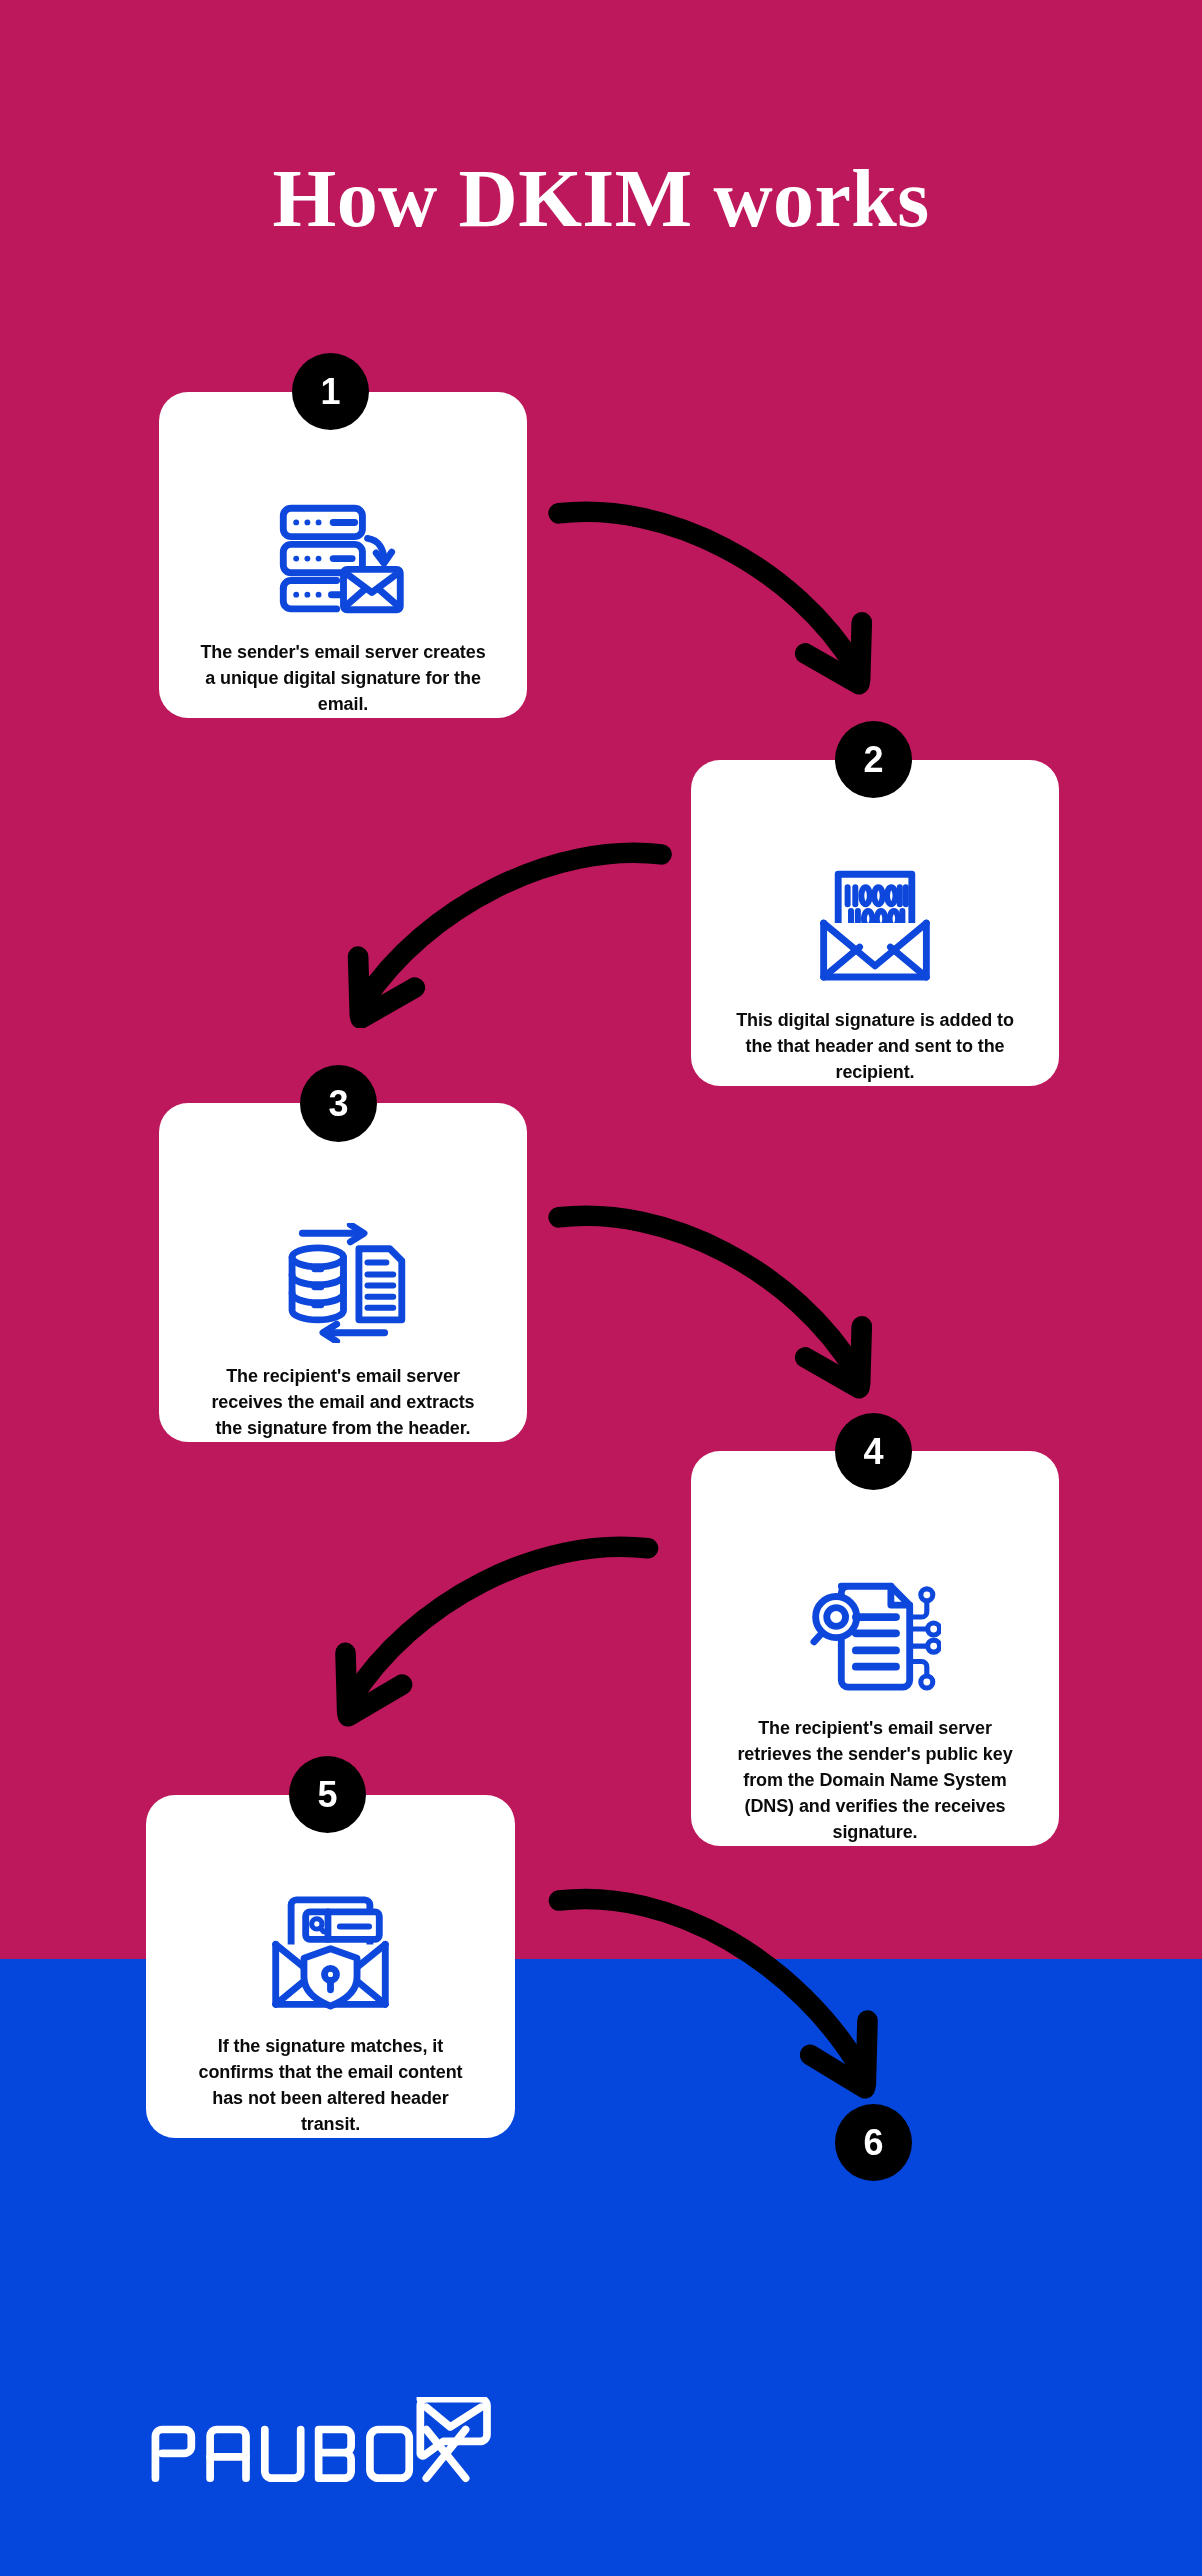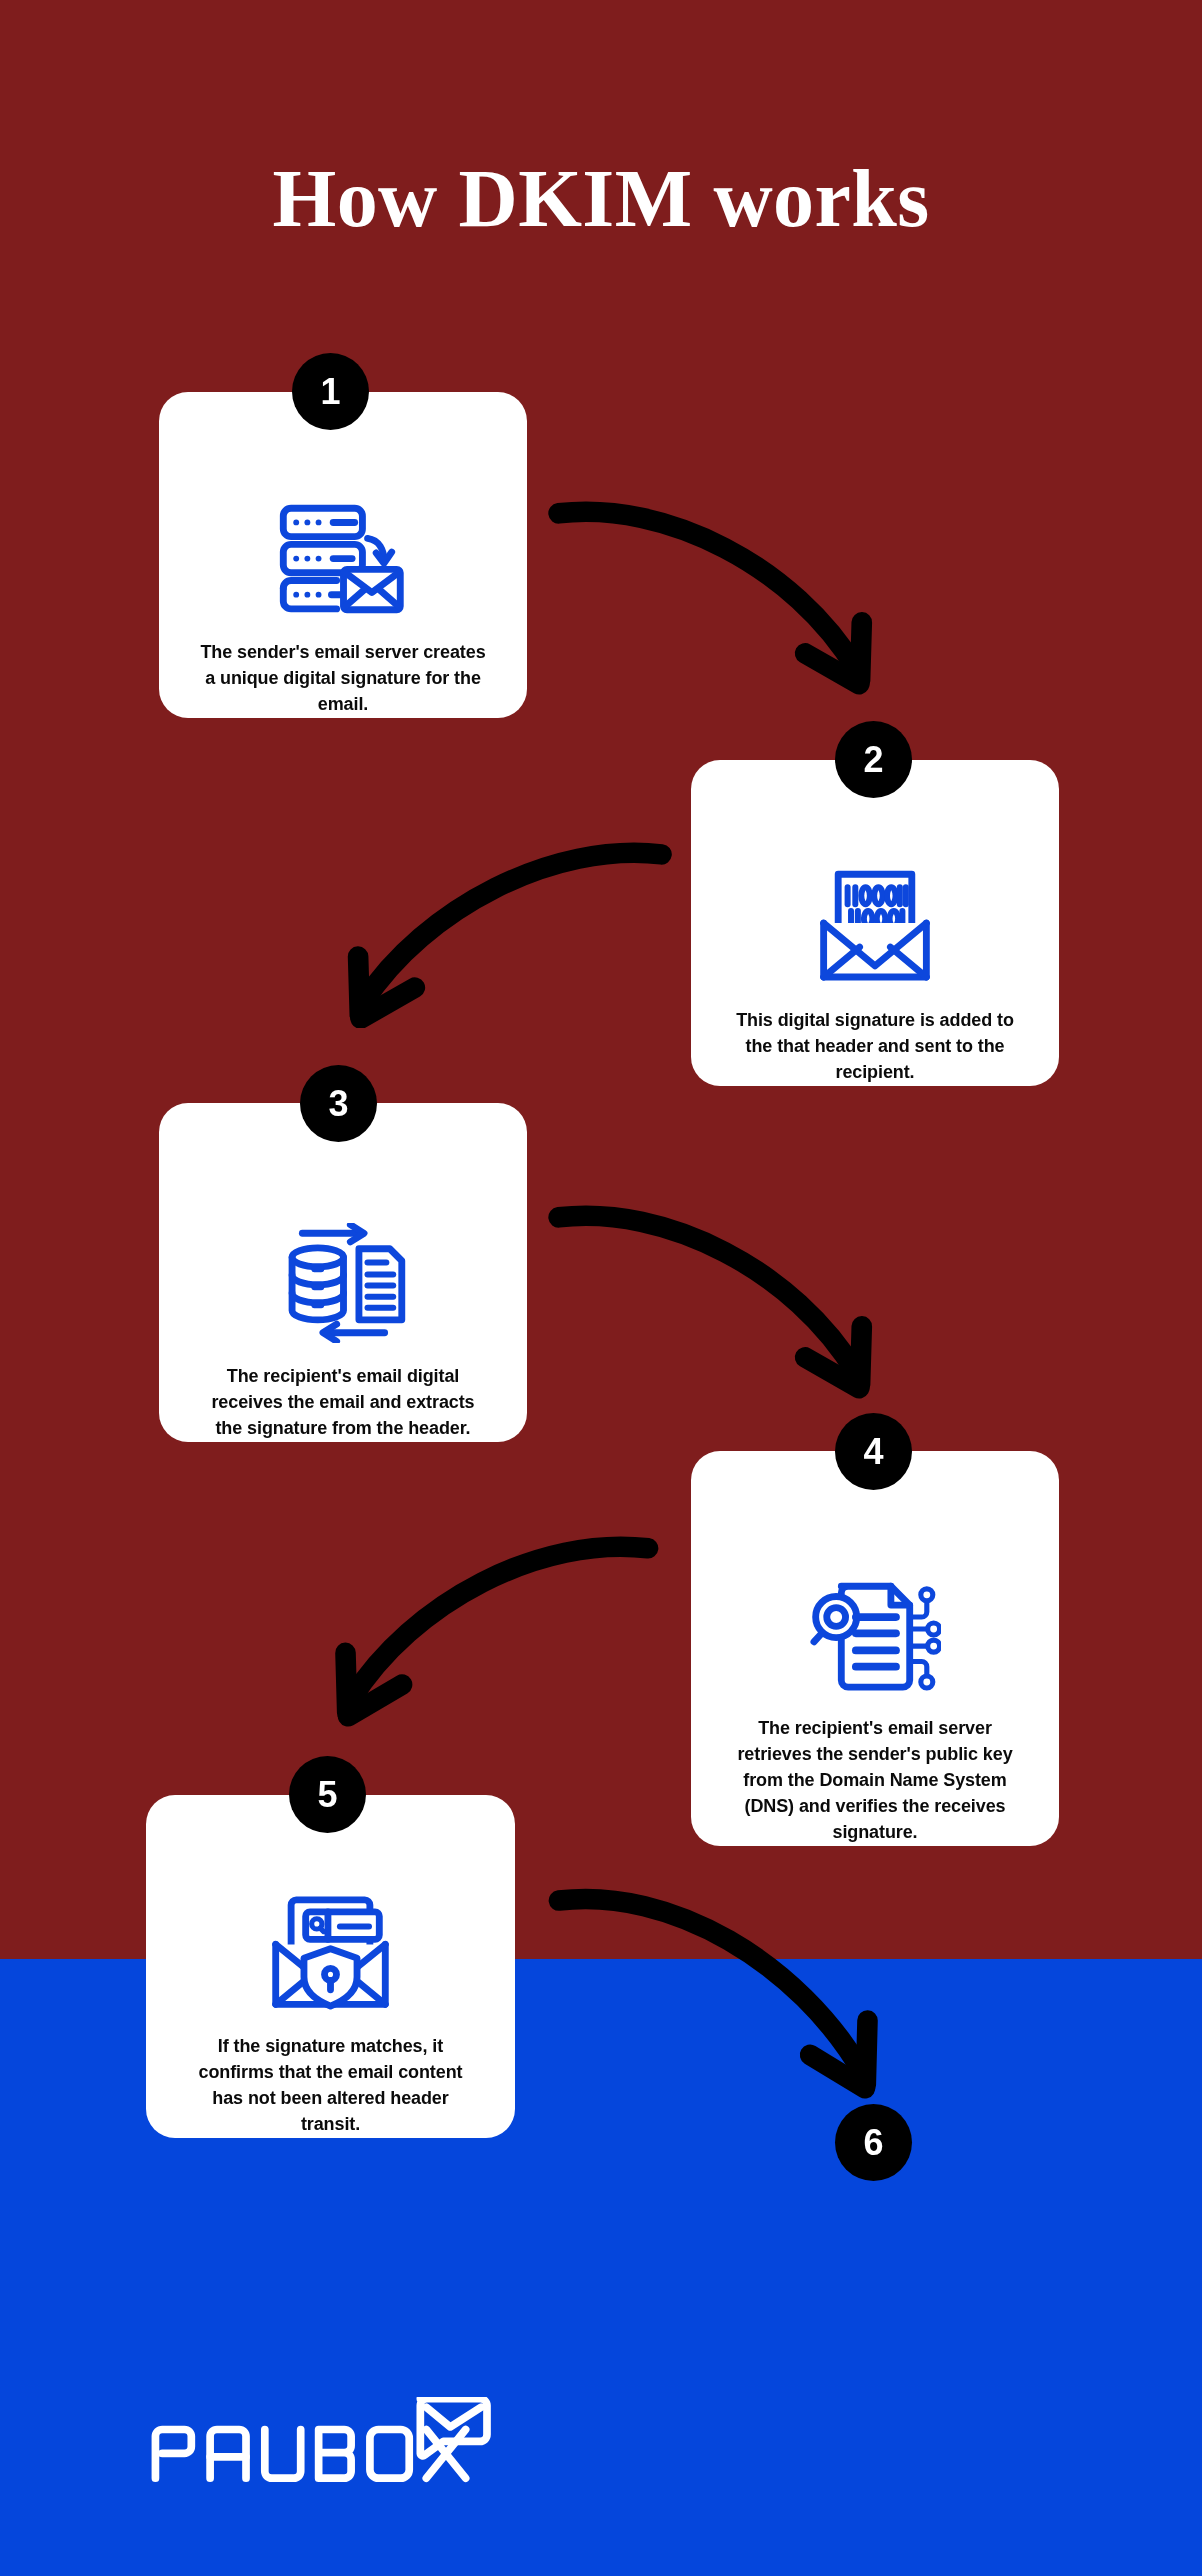--- a/index.html
+++ b/index.html
@@ -7,21 +7,21 @@
     width: 1202px;
     height: 2576px;
     background: #0546dc;
     font-family: "Liberation Sans", sans-serif;
     overflow: hidden;
   }
   #stage {
     position: relative;
     width: 1202px;
     height: 1959px;
-    background: #7f1d1d;
+    background: #be185d;
   }
 
   
   .title {
     position: absolute;
     left: 0;
     top: 156px;
     width: 1202px;
     text-align: center;
     font-family: "Liberation Serif", "DejaVu Serif", serif;
@@ -206,21 +206,21 @@
         <path d="M92 30 h36 l14 14 v69 h-50 z" fill="#fff"></path>
         <line x1="102" y1="46" x2="124" y2="46" stroke-width="7"></line>
         <line x1="102" y1="60" x2="132" y2="60" stroke-width="7"></line>
         <line x1="102" y1="73" x2="132" y2="73" stroke-width="7"></line>
         <line x1="102" y1="86" x2="132" y2="86" stroke-width="7"></line>
         <line x1="102" y1="99" x2="132" y2="99" stroke-width="7"></line>
         <line x1="122" y1="128" x2="52" y2="128"></line>
         <path d="M66 118 L50 128 L66 138"></path>
       </svg>
     </div>
-    <div class="card-text">The recipient's email digital receives the email and extracts the signature from the header.</div>
+    <div class="card-text">The recipient's email server receives the email and extracts the signature from the header.</div>
   </div>
   <div class="badge" style="left:300px; top:1065px;">3</div>
 
   <div class="card" style="left:691px; top:1451px; width:368px; height:395px;">
     <div class="card-icon">
       <svg width="131" height="118" viewBox="0 0 152 138" fill="none" stroke="#0d47dc" stroke-width="8" stroke-linecap="round" stroke-linejoin="round">
         <path d="M36 12 h58 l22 22 v88 a8 8 0 0 1 -8 8 H44 a8 8 0 0 1 -8 -8 V20 a8 8 0 0 1 8 -8 z" fill="#fff"></path>
         <path d="M94 12 v22 h22"></path>
         <circle cx="30" cy="48" r="24" fill="#fff"></circle>
         <circle cx="30" cy="48" r="11"></circle>

